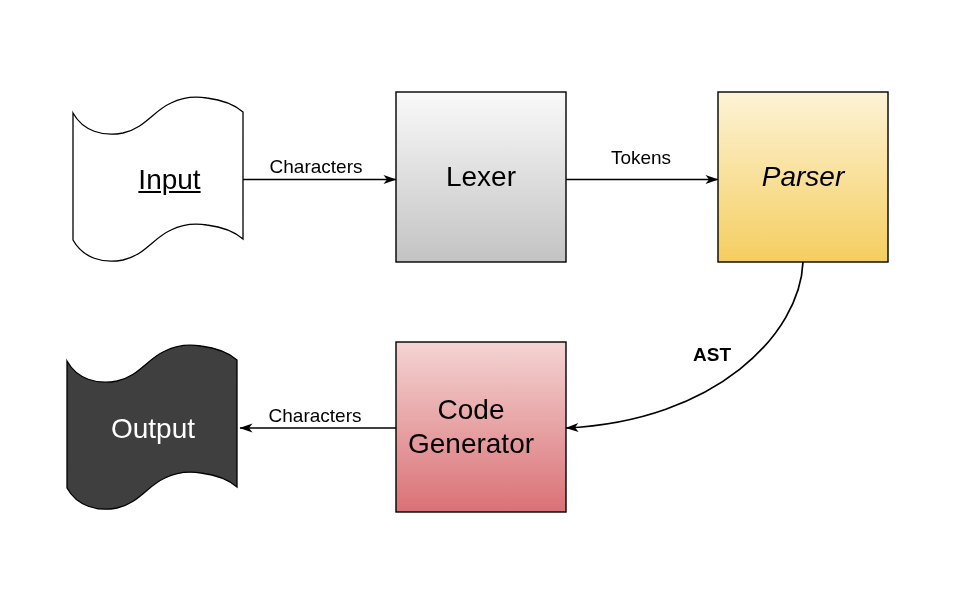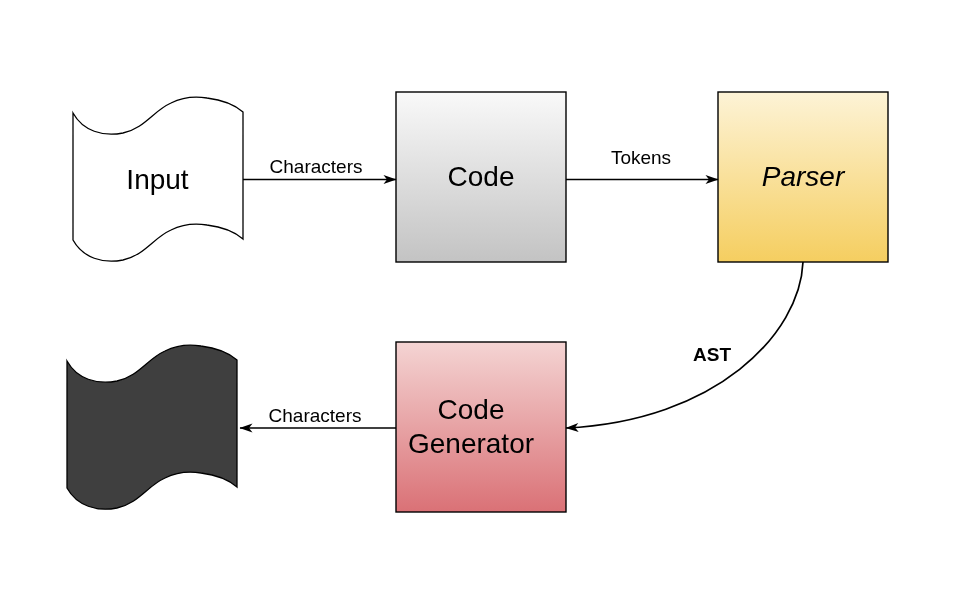--- a/index.html
+++ b/index.html
@@ -99,28 +99,29 @@
 
     <path d="M 243,179.5 L 396,179.5" fill="none" stroke="#000000" stroke-width="1.7" marker-end="url(#arrowHead)"></path>
 
     <path d="M 566,179.5 L 718,179.5" fill="none" stroke="#000000" stroke-width="1.7" marker-end="url(#arrowHead)"></path>
 
     <path d="M 803,262 C 800,334 716,421 566,428" fill="none" stroke="#000000" stroke-width="1.7" marker-end="url(#arrowHead)"></path>
 
     <path d="M 396,428 L 240,428" fill="none" stroke="#000000" stroke-width="1.7" marker-end="url(#arrowHead)"></path>
   </svg>
 
-  <div class="label node-label" style="left:61px; top:163px; width:193px;">Input</div>
+  <div class="label node-label" style="left:73px; top:163px; width:193px;text-decoration:underline;">Input</div>
 
-  <div class="label node-label" style="left:396px; top:160px; width:170px;">Code</div>
+  <div class="label node-label" style="left:396px; top:160px; width:170px;">Lexer</div>
 
   <div class="label node-label" style="left:718px; top:160px; width:170px;font-style:italic;">Parser</div>
 
   <div class="label node-label" style="left:396px; top:393px; width:150px;">Code Generator</div>
 
+  <div class="label node-label label-light" style="left:67px; top:412px; width:172px;">Output</div>
 
   <div class="label edge-label" style="left:256px; top:158px; width:120px;">Characters</div>
 
   <div class="label edge-label" style="left:581px; top:149px; width:120px;">Tokens</div>
 
   <div class="label edge-label" style="left:682px; top:346px; width:60px;font-weight:bold;">AST</div>
 
   <div class="label edge-label" style="left:255px; top:407px; width:120px;">Characters</div>
 
 </div>

